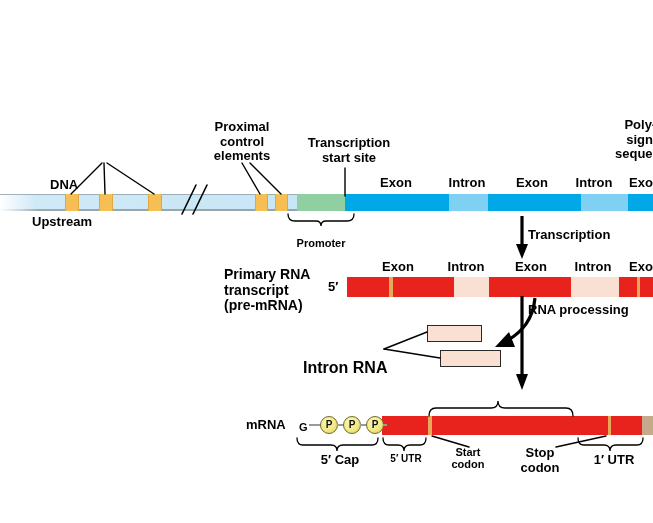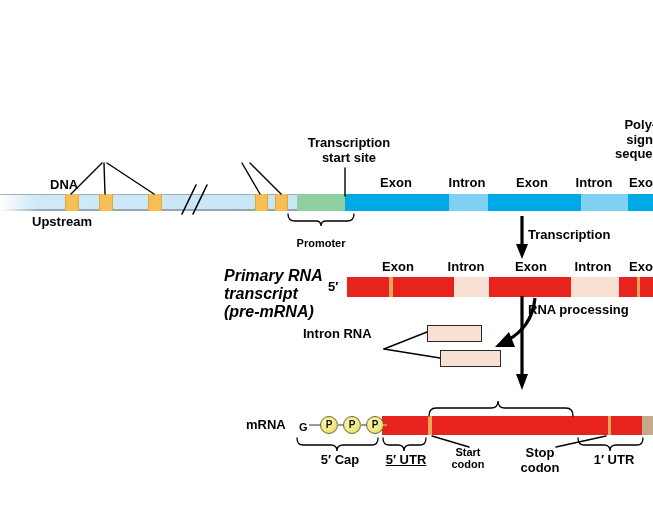--- a/index.html
+++ b/index.html
@@ -59,20 +59,23 @@
     <div class="seg ctrl" style="left:275px;width:11px;"></div>
 
     <div class="seg promoter" style="left:297px;width:48px;"></div>
     <div class="seg exonD" style="left:345px;width:104px;"></div>
     <div class="seg intronD" style="left:449px;width:39px;"></div>
     <div class="seg exonD" style="left:488px;width:93px;"></div>
     <div class="seg intronD" style="left:581px;width:47px;"></div>
     <div class="seg exonD" style="left:628px;width:25px;"></div>
   </div>
 
+  <div class="lbl ctr" style="left:196px;top:120px;width:92px;font-size:13px;">Proximal
+control
+elements</div>
   <div class="lbl ctr" style="left:294px;top:136px;width:110px;font-size:13px;">Transcription
 start site</div>
   <div class="lbl" style="left:10px;top:178px;font-size:13px;margin-left:40px;">DNA</div>
   <div class="lbl" style="left:32px;top:215px;font-size:13px;text-align:center;">Upstream</div>
   <div class="lbl ctr" style="left:283px;top:237px;width:76px;font-size:11px;">Promoter</div>
   <div class="lbl ctr" style="left:608px;top:118px;width:74px;font-size:13px;">Poly-A
 signal
 sequence</div>
 
   <div class="lbl ctr" style="left:360px;top:176px;width:72px;font-size:13px;">Exon</div>
@@ -86,37 +89,37 @@
     <div class="seg codonline" style="left:42px;width:4px;"></div>
     <div class="seg exonR" style="left:46px;width:61px;"></div>
     <div class="seg intronR" style="left:107px;width:35px;"></div>
     <div class="seg exonR" style="left:142px;width:82px;"></div>
     <div class="seg intronR" style="left:224px;width:48px;"></div>
     <div class="seg exonR" style="left:272px;width:18px;"></div>
     <div class="seg codonline" style="left:290px;width:3px;"></div>
     <div class="seg exonR" style="left:293px;width:13px;"></div>
   </div>
 
-  <div class="lbl" style="left:224px;top:267px;font-size:16px;font-style:italic;">Primary RNA
+  <div class="lbl" style="left:224px;top:267px;font-size:14px;">Primary RNA
 transcript
 (pre-mRNA)</div>
   <div class="lbl" style="left:328px;top:280px;font-size:13px;">5′</div>
 
   <div class="lbl ctr" style="left:363px;top:260px;width:70px;font-size:13px;">Exon</div>
   <div class="lbl ctr" style="left:437px;top:260px;width:58px;font-size:13px;">Intron</div>
   <div class="lbl ctr" style="left:500px;top:260px;width:62px;font-size:13px;">Exon</div>
   <div class="lbl ctr" style="left:565px;top:260px;width:56px;font-size:13px;">Intron</div>
   <div class="lbl ctr" style="left:624px;top:260px;width:42px;font-size:13px;">Exon</div>
 
   <div class="lbl" style="left:528px;top:228px;font-size:13px;">Transcription</div>
   <div class="lbl" style="left:528px;top:303px;font-size:13px;">RNA processing</div>
 
   <div class="ibox" style="left:427px;top:325px;width:53px;height:15px;"></div>
   <div class="ibox" style="left:440px;top:350px;width:59px;height:15px;"></div>
-  <div class="lbl" style="left:303px;top:327px;font-size:13px;">Intron RNA</div>
+  <div class="lbl" style="left:303px;top:359px;font-size:16px;">Intron RNA</div>
 
   <div class="bar" id="mrna-bar">
     <div class="seg exonR" style="left:0px;width:46px;"></div>
     <div class="seg codonline" style="left:46px;width:4px;"></div>
     <div class="seg exonR" style="left:50px;width:176px;"></div>
     <div class="seg codonline" style="left:226px;width:3px;"></div>
     <div class="seg exonR" style="left:229px;width:31px;"></div>
     <div class="seg polyA" style="left:260px;width:25px;"></div>
 
   </div>
@@ -126,21 +129,21 @@
 
   <div class="capline" style="left:309px;top:424px;width:12px;"></div>
   <div class="pcirc" style="left:320px;top:416px;">P</div>
   <div class="capline" style="left:337px;top:424px;width:7px;"></div>
   <div class="pcirc" style="left:343px;top:416px;">P</div>
   <div class="capline" style="left:360px;top:424px;width:7px;"></div>
   <div class="pcirc" style="left:366px;top:416px;">P</div>
   <div class="capline" style="left:383px;top:424px;width:4px;"></div>
 
   <div class="lbl ctr" style="left:306px;top:453px;width:68px;font-size:13px;">5′ Cap</div>
-  <div class="lbl ctr" style="left:375px;top:453px;width:62px;font-size:13px;text-decoration:underline;">5′ UTR</div>
+  <div class="lbl ctr" style="left:375px;top:453px;width:62px;font-size:10px;">5′ UTR</div>
   <div class="lbl ctr" style="left:438px;top:446px;width:60px;font-size:11px;">Start
 codon</div>
   <div class="lbl ctr" style="left:511px;top:446px;width:58px;font-size:13px;">Stop
 codon</div>
   <div class="lbl ctr" style="left:583px;top:453px;width:62px;font-size:13px;">1′ UTR</div>
 
   <svg class="ov" viewBox="0 0 653 523">
     <g stroke="#000" stroke-width="1.4" fill="none" stroke-linecap="round">
 
       <path d="M102,163 L71,194"></path>

